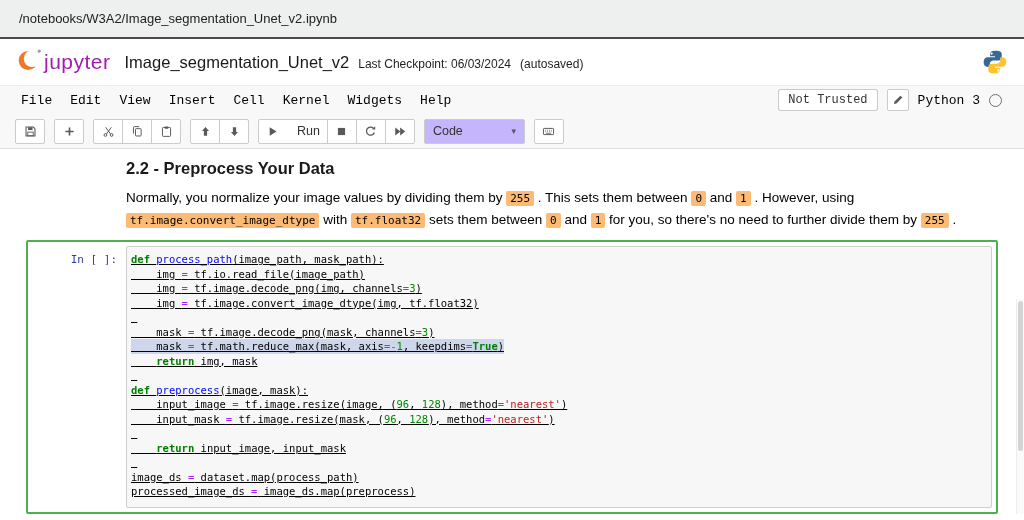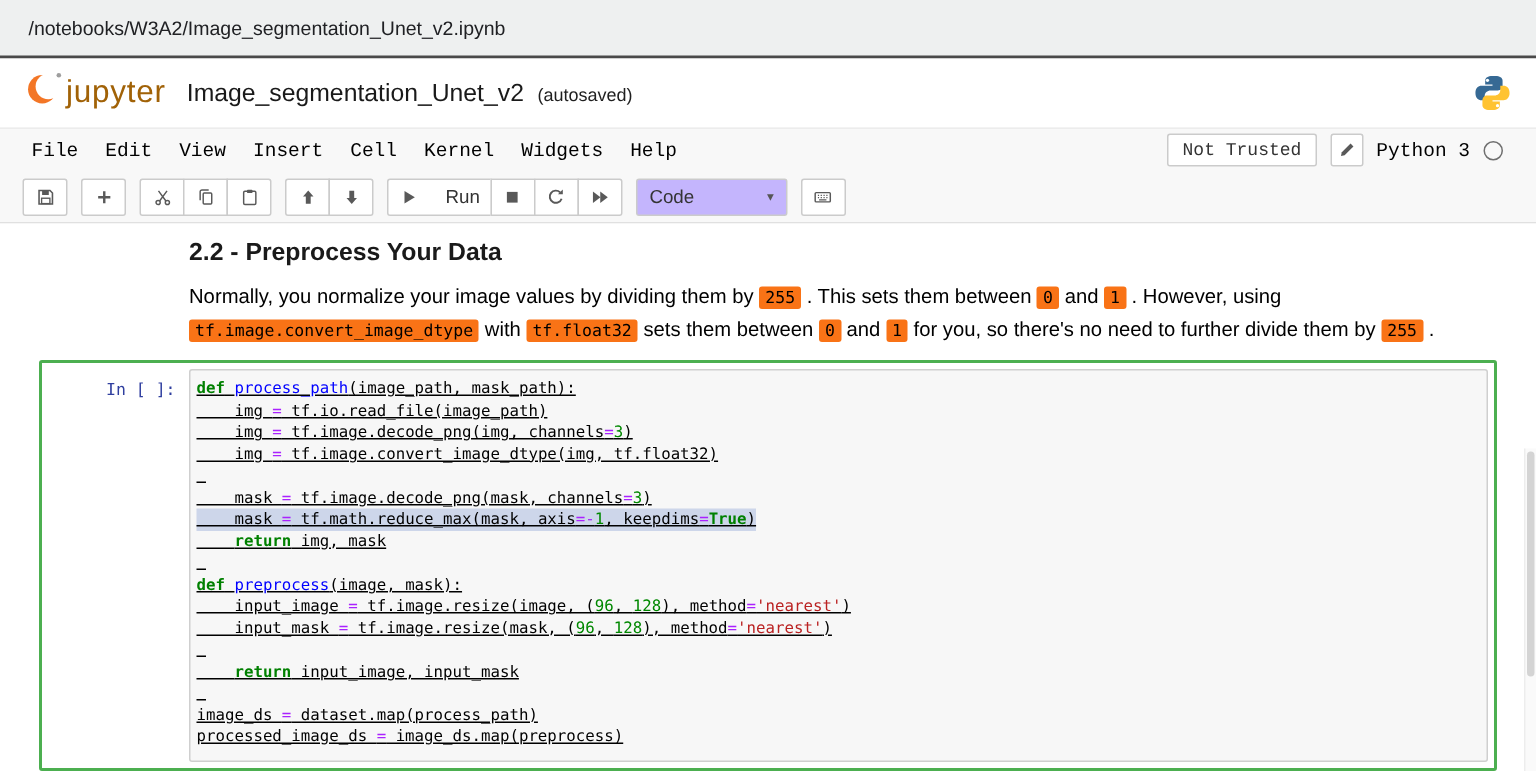--- a/index.html
+++ b/index.html
@@ -16,21 +16,21 @@
     font-family:"Liberation Sans","DejaVu Sans",sans-serif;color:#000;position:relative;
   }
   
   .topbar{
     height:39px;background:#eef0f0;border-bottom:2px solid #4a4a4a;
     display:flex;align-items:center;padding:0 19px;font-size:13px;color:#202124;
   }
   
   .header{height:46px;display:flex;align-items:center;padding:0 16px;background:#fff;}
   .logo{display:flex;align-items:center;margin-right:14px;cursor:pointer;}
-  .logo-text{font-size:21px;color:#a16207;letter-spacing:.5px;margin-left:1px;}
+  .logo-text{font-size:21px;color:#a21caf;letter-spacing:.5px;margin-left:1px;}
   .title-wrap{display:flex;align-items:baseline;gap:9px;}
   .title{font-size:16.5px;color:#1a1a1a;cursor:pointer;}
   .checkpoint{font-size:12px;color:#1f1f1f;}
   .python-logo{margin-left:auto;display:flex;align-items:center;}
   
   .menubar{
     height:29px;background:#f8f8f8;border-top:1px solid #ececec;
     display:flex;align-items:center;padding:0 12px;font-family:Liberation Mono, monospace;
   }
   .menu-items{display:flex;align-items:center;}
@@ -77,21 +77,21 @@
   .prompt{
     width:100px;flex:none;text-align:right;
     font-family:"DejaVu Sans Mono",monospace;font-size:11px;
     color:var(--prompt-blue);padding:7px 9px 0 0;
   }
   .md-body{flex:1;padding-right:34px;}
   .md-heading{font-size:16.5px;font-weight:bold;color:#1a1a1a;margin:2px 0 9px;}
   .md-line{font-size:13.5px;color:#000;line-height:21px;}
   .md-line code{
     font-family:"DejaVu Sans Mono",monospace;font-size:11px;
-    background:#f97316;padding:1px 4px;border-radius:2px;
+    background:#fdba74;padding:1px 4px;border-radius:2px;
   }
   .code-cell{
     margin:9px 26px 0;border:2px solid var(--cell-green);border-radius:2px;
     display:flex;padding:4px;background:#fff;
   }
   .code-cell .prompt{width:94px;}
   .input-area{
     flex:1;border:1px solid #cfcfcf;background:#f7f7f7;border-radius:2px;
     padding:5px 8px 8px 4px;overflow:hidden;cursor:text;
   }
@@ -130,20 +130,21 @@
       <svg width="27" height="27" viewBox="0 0 30 30">
         <circle cx="13.5" cy="15" r="10.5" fill="#F37626"></circle>
         <circle cx="18" cy="13" r="9.4" fill="#ffffff"></circle>
         <circle cx="25.8" cy="4.6" r="1.7" fill="#9e9e9e"></circle>
       </svg>
     </span>
     <span class="logo-text">jupyter</span>
   </div>
   <div class="title-wrap">
     <span class="title">Image_segmentation_Unet_v2</span>
+    <span class="checkpoint">Last Checkpoint: 06/03/2024</span>
     <span class="checkpoint">(autosaved)</span>
   </div>
   <span class="python-logo">
     <svg width="26" height="26" viewBox="0 0 24 24">
       <path d="M11.9 1.5c-2.7 0-4.4 1-4.4 2.9v2.3H12v.9H5.2c-2 0-3.7 1.5-3.7 4.4 0 3 1.7 4.5 3.7 4.5h2v-2.6c0-2 1.6-3.4 3.6-3.4h4.5c1.6 0 2.9-1.3 2.9-2.9V4.4c0-1.9-1.9-2.9-4.3-2.9z" fill="#366994"></path>
       <circle cx="8.9" cy="4.2" r="1" fill="#fff"></circle>
       <path d="M12.1 22.5c2.7 0 4.4-1 4.4-2.9v-2.3H12v-.9h6.8c2 0 3.7-1.5 3.7-4.4 0-3-1.7-4.5-3.7-4.5h-2v2.6c0 2-1.6 3.4-3.6 3.4H8.7c-1.6 0-2.9 1.3-2.9 2.9v3.2c0 1.9 1.9 2.9 4.3 2.9z" fill="#FFC331"></path>
       <circle cx="15.1" cy="19.8" r="1" fill="#fff"></circle>
     </svg>
   </span>

